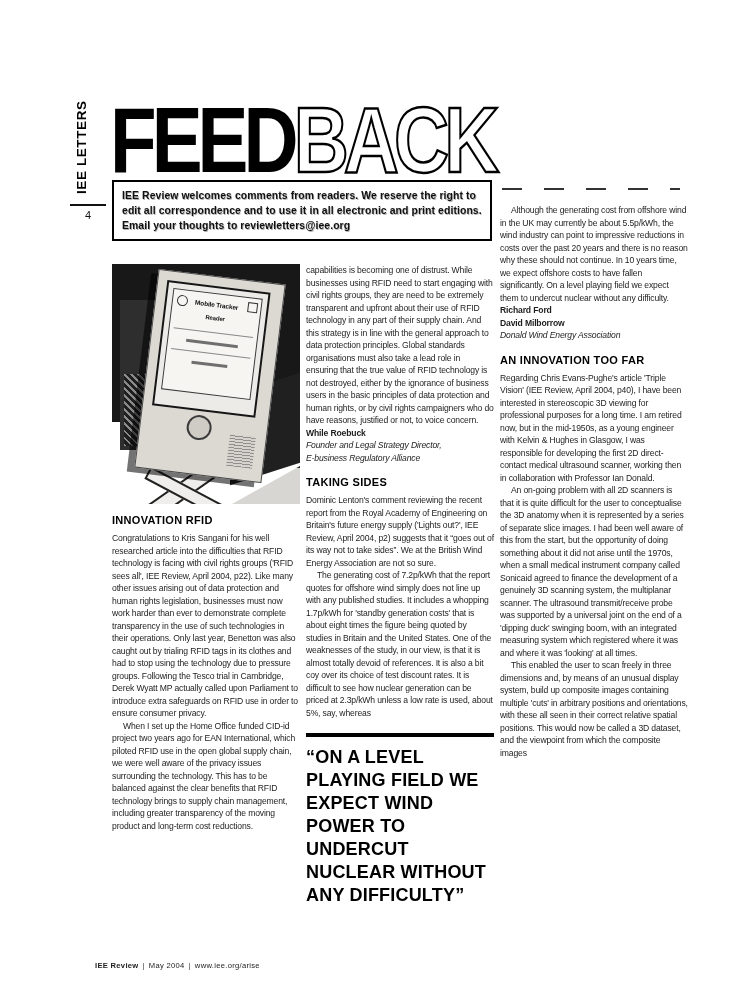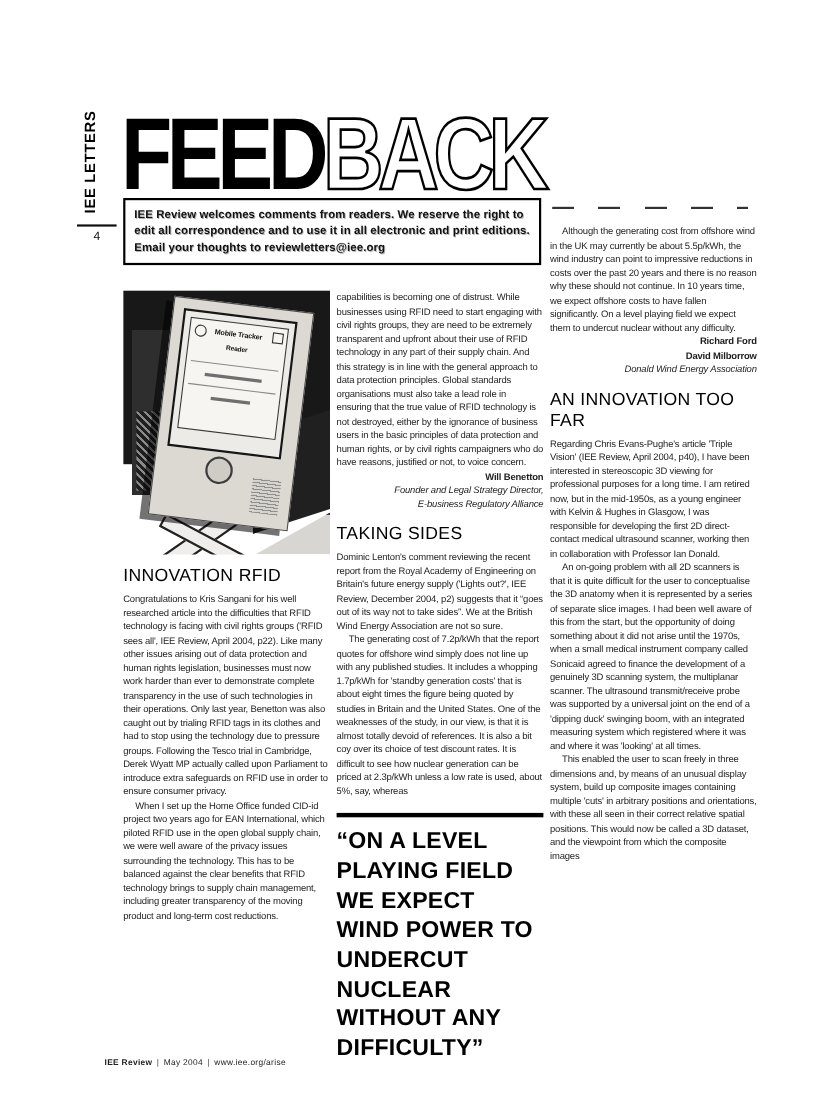--- a/index.html
+++ b/index.html
@@ -29,32 +29,32 @@
     font-size:10.4px; font-weight:bold; line-height:1.45; letter-spacing:0.1px;
     color:#111; text-shadow:0.8px 0.8px 0 rgba(0,0,0,0.3);
   }
   
   .col { position:absolute; width:188px; font-size:8.6px; line-height:12.5px; letter-spacing:-0.15px; text-align:left; color:#1d1d1d; }
   .col-1 { left:112px; top:264px; }
   .col-2 { left:306px; top:264px; }
   .col-3 { left:500px; top:188px; }
   .col p { margin:0; }
   .indent { text-indent:11px; }
-  .letter-heading { font-size:16px; font-weight:normal; letter-spacing:0.3px; color:#000; margin:12px 0 5px 0; line-height:1.2; }
+  .letter-heading { font-size:11px; font-weight:bold; letter-spacing:0.3px; color:#000; margin:12px 0 5px 0; line-height:1.2; }
   .letter-heading.first { margin-top:10px; }
-  .sig { text-align:right; }
+  .sig { }
   .sig-name { font-weight:bold; }
   .sig-role { font-style:italic; }
   .continuation-rule {
     height:2px; width:178px; margin:0 0 14px 2px;
     background:repeating-linear-gradient(90deg,#333 0 20px, transparent 20px 42px);
   }
   .pullquote {
     margin-top:14px; border-top:4px solid #000; padding-top:9px;
-    font-size:21px; font-weight:800; line-height:1.28; letter-spacing:0.2px; color:#000;
+    font-size:18px; font-weight:800; line-height:1.28; letter-spacing:0.2px; color:#000;
   }
   
   .photo { position:relative; width:188px; height:240px; background:#fff; overflow:hidden; margin-bottom:6px; }
   .ph-dark { position:absolute; left:0; top:0; width:100%; height:158px; background:#181818; }
   .ph-dark-right { position:absolute; right:0; top:120px; width:70px; height:90px; background:#202020; transform:skewY(-18deg); }
   .ph-tower { position:absolute; left:8px; top:36px; width:40px; height:150px; background:#2e2e2e; }
   .ph-hatch { position:absolute; left:12px; top:110px; width:30px; height:72px; background:repeating-linear-gradient(45deg,#8a8a8a 0 2px,#1f1f1f 2px 5px); }
   .ph-leg-a { position:absolute; left:18px; bottom:6px; width:104px; height:13px; background:#efeeec; border:2px solid #222; transform:rotate(-35deg); }
   .ph-leg-b { position:absolute; left:30px; bottom:2px; width:92px; height:10px; background:#efeeec; border:2px solid #222; transform:rotate(28deg); }
   .ph-corner { position:absolute; right:0; bottom:0; width:68px; height:36px; background:#d8d6d2; border-top:2px solid #222; clip-path:polygon(100% 0,100% 100%,0 100%); }
@@ -119,26 +119,26 @@
       </div>
     </div>
 
     <div class="letter-heading first">INNOVATION RFID</div>
     <p>Congratulations to Kris Sangani for his well researched article into the difficulties that RFID technology is facing with civil rights groups ('RFID sees all', IEE Review, April 2004, p22). Like many other issues arising out of data protection and human rights legislation, businesses must now work harder than ever to demonstrate complete transparency in the use of such technologies in their operations. Only last year, Benetton was also caught out by trialing RFID tags in its clothes and had to stop using the technology due to pressure groups. Following the Tesco trial in Cambridge, Derek Wyatt MP actually called upon Parliament to introduce extra safeguards on RFID use in order to ensure consumer privacy.</p>
     <p class="indent">When I set up the Home Office funded CID-id project two years ago for EAN International, which piloted RFID use in the open global supply chain, we were well aware of the privacy issues surrounding the technology. This has to be balanced against the clear benefits that RFID technology brings to supply chain management, including greater transparency of the moving product and long-term cost reductions.</p>
   </div>
 
   <div class="col col-2">
     <p>capabilities is becoming one of distrust. While businesses using RFID need to start engaging with civil rights groups, they are need to be extremely transparent and upfront about their use of RFID technology in any part of their supply chain. And this strategy is in line with the general approach to data protection principles. Global standards organisations must also take a lead role in ensuring that the true value of RFID technology is not destroyed, either by the ignorance of business users in the basic principles of data protection and human rights, or by civil rights campaigners who do have reasons, justified or not, to voice concern.</p>
-    <div class="sig sig-name">Will Benetton</div>
+    <div class="sig sig-name">While Roebuck</div>
     <div class="sig sig-role">Founder and Legal Strategy Director,</div>
     <div class="sig sig-role">E-business Regulatory Alliance</div>
 
     <div class="letter-heading">TAKING SIDES</div>
-    <p>Dominic Lenton's comment reviewing the recent report from the Royal Academy of Engineering on Britain's future energy supply ('Lights out?', IEE Review, December 2004, p2) suggests that it “goes out of its way not to take sides”. We at the British Wind Energy Association are not so sure.</p>
+    <p>Dominic Lenton's comment reviewing the recent report from the Royal Academy of Engineering on Britain's future energy supply ('Lights out?', IEE Review, April 2004, p2) suggests that it “goes out of its way not to take sides”. We at the British Wind Energy Association are not so sure.</p>
     <p class="indent">The generating cost of 7.2p/kWh that the report quotes for offshore wind simply does not line up with any published studies. It includes a whopping 1.7p/kWh for 'standby generation costs' that is about eight times the figure being quoted by studies in Britain and the United States. One of the weaknesses of the study, in our view, is that it is almost totally devoid of references. It is also a bit coy over its choice of test discount rates. It is difficult to see how nuclear generation can be priced at 2.3p/kWh unless a low rate is used, about 5%, say, whereas</p>
 
     <div class="pullquote">“ON A LEVEL PLAYING FIELD WE EXPECT WIND POWER TO UNDERCUT NUCLEAR WITHOUT ANY DIFFICULTY”</div>
   </div>
 
   <div class="col col-3">
     <div class="continuation-rule"></div>
     <p class="indent">Although the generating cost from offshore wind in the UK may currently be about 5.5p/kWh, the wind industry can point to impressive reductions in costs over the past 20 years and there is no reason why these should not continue. In 10 years time, we expect offshore costs to have fallen significantly. On a level playing field we expect them to undercut nuclear without any difficulty.</p>
     <div class="sig sig-name">Richard Ford</div>
     <div class="sig sig-name">David Milborrow</div>

